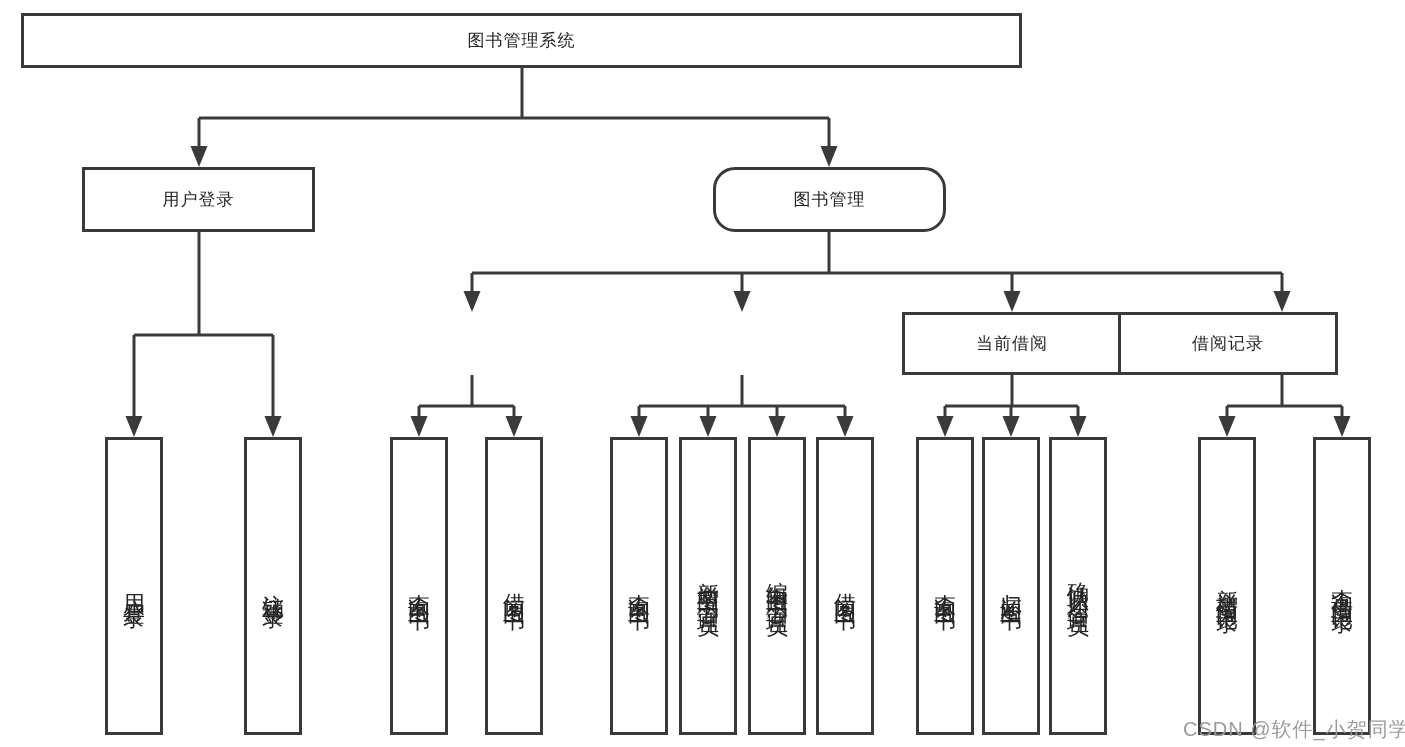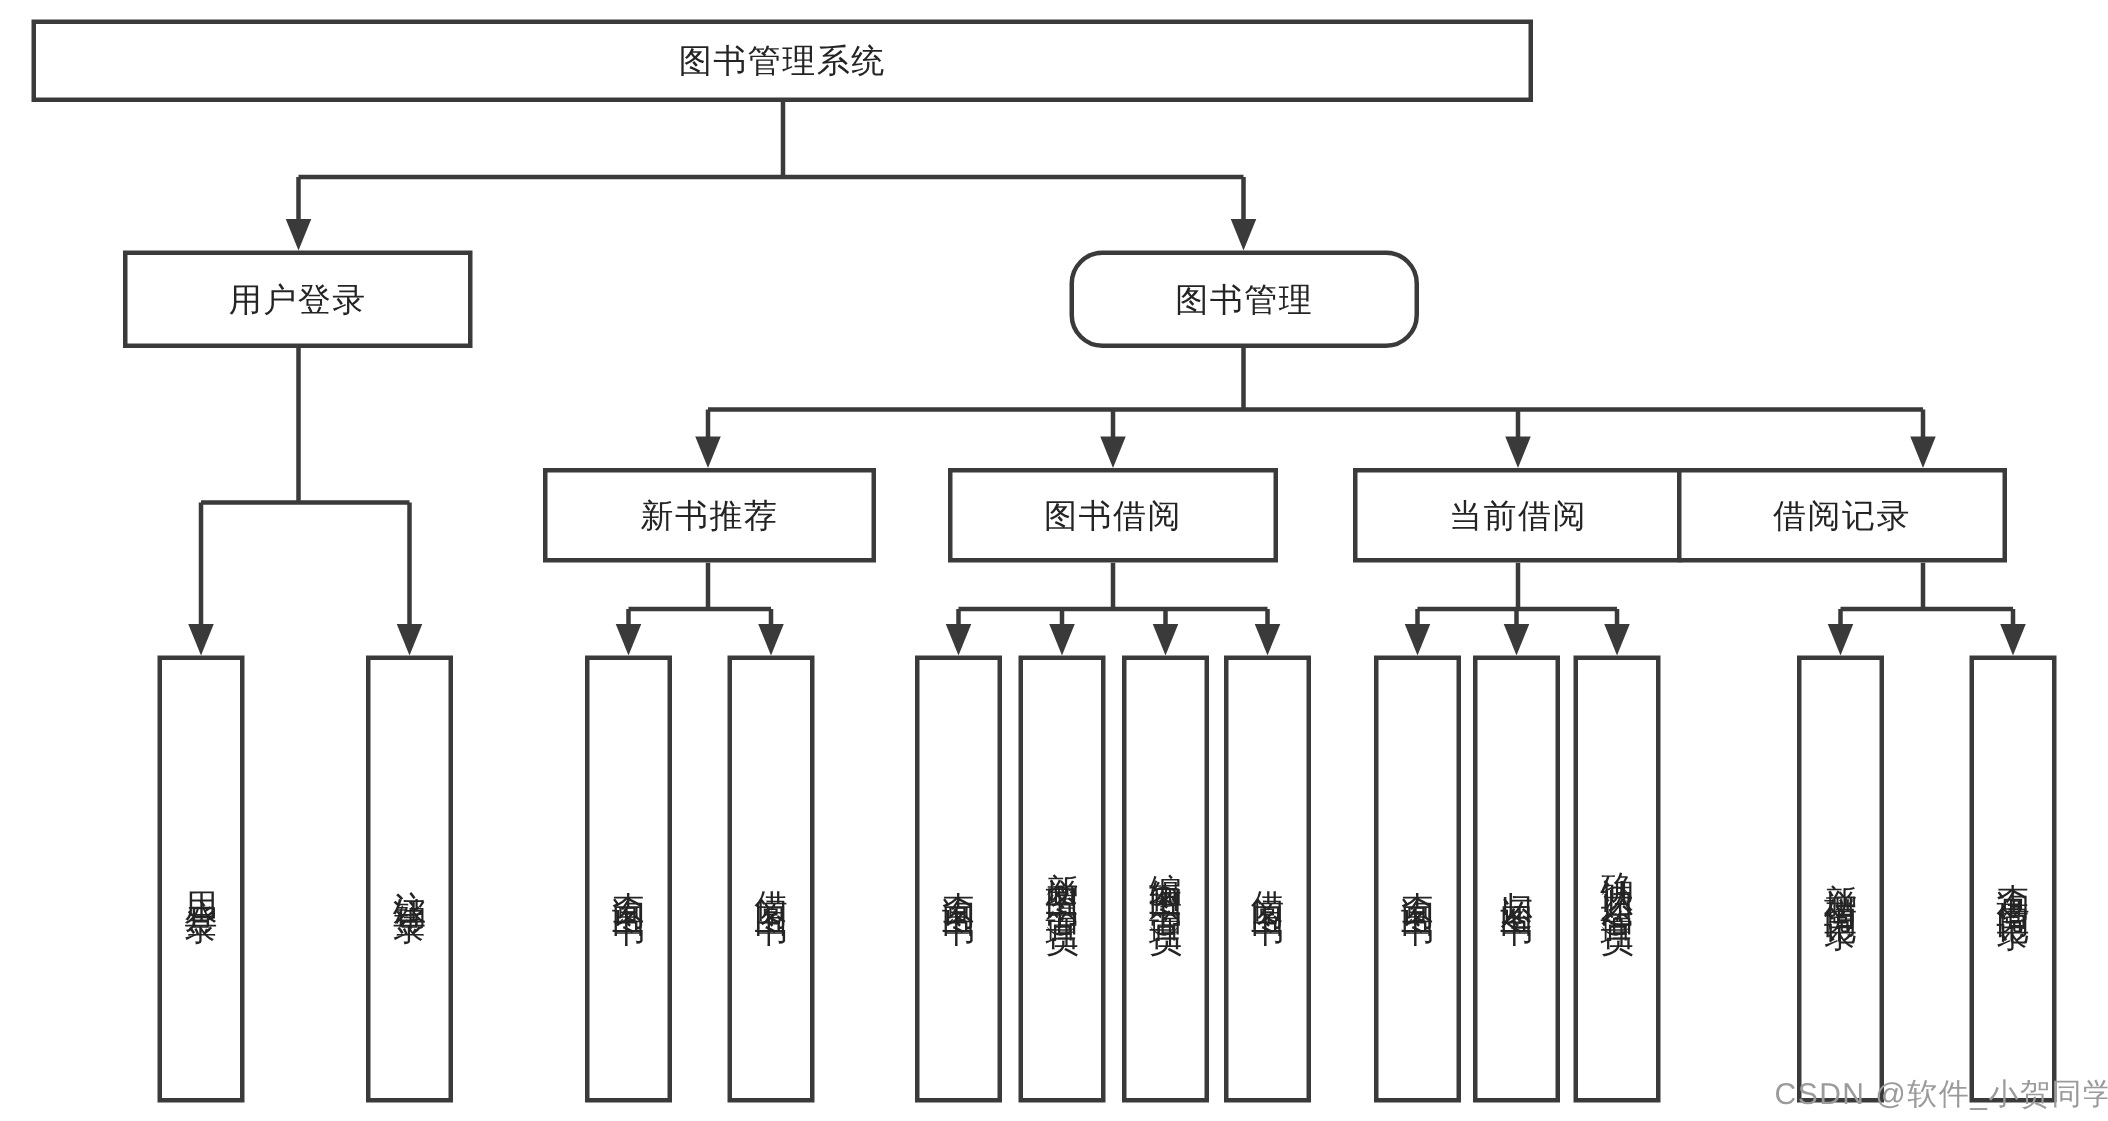--- a/index.html
+++ b/index.html
@@ -35,21 +35,21 @@
   .node {
     position: absolute;
     box-sizing: border-box;
     border: 3px solid #3a3a3a;
     background: #ffffff;
     color: #242424;
     display: flex;
     align-items: center;
     justify-content: center;
     z-index: 2;
-    font-size: 22px;
+    font-size: 17px;
     letter-spacing: 1px;
   }
   .leaf {
     writing-mode: vertical-rl;
     text-orientation: mixed;
     font-size: 22px;
     letter-spacing: 5px;
     line-height: 1;
   }
   .watermark {
@@ -114,22 +114,20 @@
       <polygon points="1218.5,416 1235.5,416 1227,437"></polygon>
       <polygon points="1333.5,416 1350.5,416 1342,437"></polygon>
     </g>
   </svg>
 
   <div class="node" style="left:21px; top:13px; width:1001px; height:55px;">图书管理系统</div>
 
   <div class="node" style="left:82px; top:167px; width:233px; height:65px;">用户登录</div>
   <div class="node" style="left:713px; top:167px; width:233px; height:65px;border-radius:22px;">图书管理</div>
 
-  <div class="node" style="left:362px; top:312px; width:222px; height:63px;">新书推荐</div>
-  <div class="node" style="left:632px; top:312px; width:220px; height:63px;">图书借阅</div>
   <div class="node" style="left:902px; top:312px; width:220px; height:63px;font-family:Liberation Serif, serif;">当前借阅</div>
   <div class="node" style="left:1118px; top:312px; width:220px; height:63px;">借阅记录</div>
 
   <div class="node leaf" style="left:105px; top:437px; width:58px; height:298px;">用户登录</div>
   <div class="node leaf" style="left:244px; top:437px; width:58px; height:298px;">注销登录</div>
 
   <div class="node leaf" style="left:390px; top:437px; width:58px; height:298px;">查询图书</div>
   <div class="node leaf" style="left:485px; top:437px; width:58px; height:298px;">借阅图书</div>
 
   <div class="node leaf" style="left:610px; top:437px; width:58px; height:298px;">查询图书</div>

